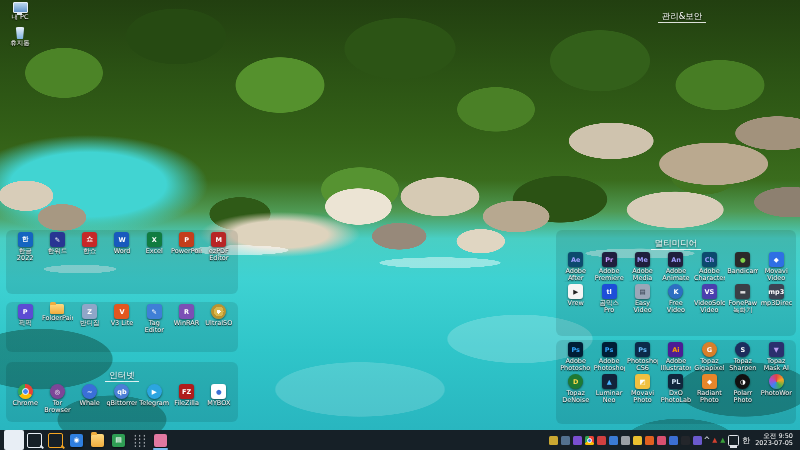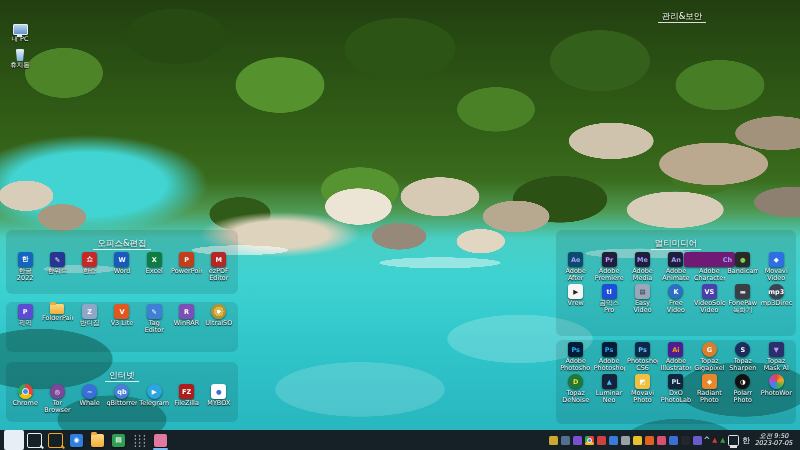--- a/index.html
+++ b/index.html
@@ -49,21 +49,21 @@
     radial-gradient(60px 7px at 10% 70%,rgba(255,255,255,.4) 0 60%,transparent 61%);}
   .underwater{left:0;top:55%;width:100%;height:45%;background:
     radial-gradient(120px 50px at 5% 55%,rgba(12,78,66,.45) 0 60%,transparent 61%),
     radial-gradient(90px 40px at 14% 85%,rgba(12,78,66,.4) 0 60%,transparent 61%),
     radial-gradient(140px 45px at 45% 70%,rgba(255,255,255,.16) 0 60%,transparent 61%),
     radial-gradient(120px 40px at 65% 45%,rgba(255,255,255,.2) 0 60%,transparent 61%),
     radial-gradient(110px 45px at 93% 70%,rgba(10,70,62,.4) 0 60%,transparent 61%),
     radial-gradient(90px 35px at 85% 95%,rgba(10,70,62,.35) 0 60%,transparent 61%);}
 
   
-  .shortcut-col{position:absolute;left:3px;top:2px;z-index:2;display:flex;flex-direction:column;gap:6px;margin-top:22px;}
+  .shortcut-col{position:absolute;left:3px;top:2px;z-index:2;display:flex;flex-direction:column;gap:6px;}
   .shortcut{width:34px;display:flex;flex-direction:column;align-items:center;gap:1px;}
   .icon-label{font-size:6.5px;line-height:7px;color:#fff;text-align:center;
     text-shadow:0 1px 1px rgba(0,0,0,.9),0 0 2px rgba(0,0,0,.7);max-height:14px;overflow:hidden;width:100%;}
   .fence{position:absolute;z-index:2;background:rgba(0,0,0,.10);border-radius:6px;}
   .fence-titlebar{text-align:center;margin-top:1px;}
   .fence-title{display:inline-block;font-size:8.5px;line-height:10px;color:#fff;padding:0 4px 1px;
     border-bottom:1px solid rgba(255,255,255,.85);text-shadow:0 1px 2px rgba(0,0,0,.85);}
   .icon-row{display:flex;justify-content:space-around;align-items:flex-start;padding:2px 3px 0;}
   .icon-cell{width:31px;display:flex;flex-direction:column;align-items:center;gap:1px;cursor:default;}
   .app-icon{width:15px;height:15px;border-radius:3px;display:flex;align-items:center;justify-content:center;
@@ -105,21 +105,21 @@
   .pin .app-icon{width:13px;height:13px;border-radius:2px;font-size:7px;}
   .pin.active::after{content:"";position:absolute;left:3px;right:3px;bottom:0;height:2px;background:#76b9ed;border-radius:1px;}
   .tb-spacer{flex:1;}
   .tray{display:flex;align-items:center;gap:3px;height:100%;}
   .tray-ico{width:9px;height:9px;border-radius:1.5px;display:flex;align-items:center;justify-content:center;
     font-size:6px;line-height:1;cursor:pointer;flex:none;}
   .tray-ico.kind-chrome::after{inset:2px;border-width:1px;}
   .chevron{color:#dfe3e8;font-size:8px;padding:0 2px;cursor:pointer;}
   .alert-glyph{font-size:6.5px;line-height:1;cursor:pointer;}
   .ime{color:#fff;font-size:8px;padding:0 3px;cursor:pointer;}
-  .clock{color:#fff;font-size:6.5px;line-height:7.5px;text-align:center;padding:0 4px 0 2px;cursor:pointer;font-style:italic;}
+  .clock{color:#fff;font-size:6.5px;line-height:7.5px;text-align:right;padding:0 4px 0 2px;cursor:pointer;}
 </style>
 </head>
 <body>
 
 <div id="wallpaper">
   <div class="layer jungle"></div>
   <div class="layer water-left"></div>
   <div class="layer rocks-right"></div>
   <div class="layer rocks-center"></div>
   <div class="layer beach"></div>
@@ -140,23 +140,20 @@
     </div>
   </div>
 
 <div class="fence header-only">
   <div class="fence-titlebar">
     <span class="fence-title">관리&amp;보안</span>
   </div>
 </div>
 
 <div class="fence" style="left:6px;top:230px;width:232px;height:64px;">
-  <div class="fence-titlebar">
-    <span class="fence-title">오피스&amp;편집</span>
-  </div>
   <div class="icon-row">
 
   <div class="icon-cell">
         <div class="app-icon" style="background: rgb(21, 101, 192);">한</div>
         <div class="icon-label">한글 2022</div>
       </div>
       <div class="icon-cell">
         <div class="app-icon" style="background: rgb(40, 53, 147);">✎</div>
         <div class="icon-label">한워드</div>
       </div>
@@ -270,21 +267,21 @@
       </div>
       <div class="icon-cell">
         <div class="app-icon" style="background: rgb(31, 31, 61); color: rgb(159, 159, 255);">Me</div>
         <div class="icon-label">Adobe Media Encoder</div>
       </div>
       <div class="icon-cell">
         <div class="app-icon" style="background: rgb(31, 31, 61); color: rgb(159, 159, 255);">An</div>
         <div class="icon-label">Adobe Animate</div>
       </div>
       <div class="icon-cell">
-        <div class="app-icon" style="background: #701a75; color: rgb(159, 159, 255); padding-left: 36px;">Ch</div>
+        <div class="app-icon" style="background: #0c4a6e; color: rgb(159, 159, 255);">Ch</div>
         <div class="icon-label">Adobe Character Animator</div>
       </div>
       <div class="icon-cell">
         <div class="app-icon" style="background: rgb(42, 42, 42); color: rgb(127, 210, 74);">●</div>
         <div class="icon-label">Bandicam</div>
       </div>
       <div class="icon-cell">
         <div class="app-icon" style="background: rgb(47, 111, 228);">◆</div>
         <div class="icon-label">Movavi Video Editor Plus</div>
       </div>
@@ -309,21 +306,21 @@
       </div>
       <div class="icon-cell">
         <div class="app-icon" style="background: rgb(75, 63, 174);">VS</div>
         <div class="icon-label">VideoSolo Video Editor</div>
       </div>
       <div class="icon-cell">
         <div class="app-icon" style="background: rgb(58, 63, 70); color: rgb(221, 221, 221);">▬</div>
         <div class="icon-label">FonePaw 녹화기</div>
       </div>
       <div class="icon-cell">
-        <div class="app-icon" style="background: rgb(60, 68, 84); border-radius: 7px;">mp3</div>
+        <div class="app-icon" style="background: rgb(60, 68, 84);">mp3</div>
         <div class="icon-label">mp3DirectCut</div>
       </div>
     </div>
 </div>
 
 <div class="fence" style="left:556px;top:340px;width:240px;height:84px;">
   <div class="icon-row">
 
   <div class="icon-cell">
         <div class="app-icon" style="background: rgb(0, 30, 54); color: rgb(49, 168, 255);">Ps</div>

